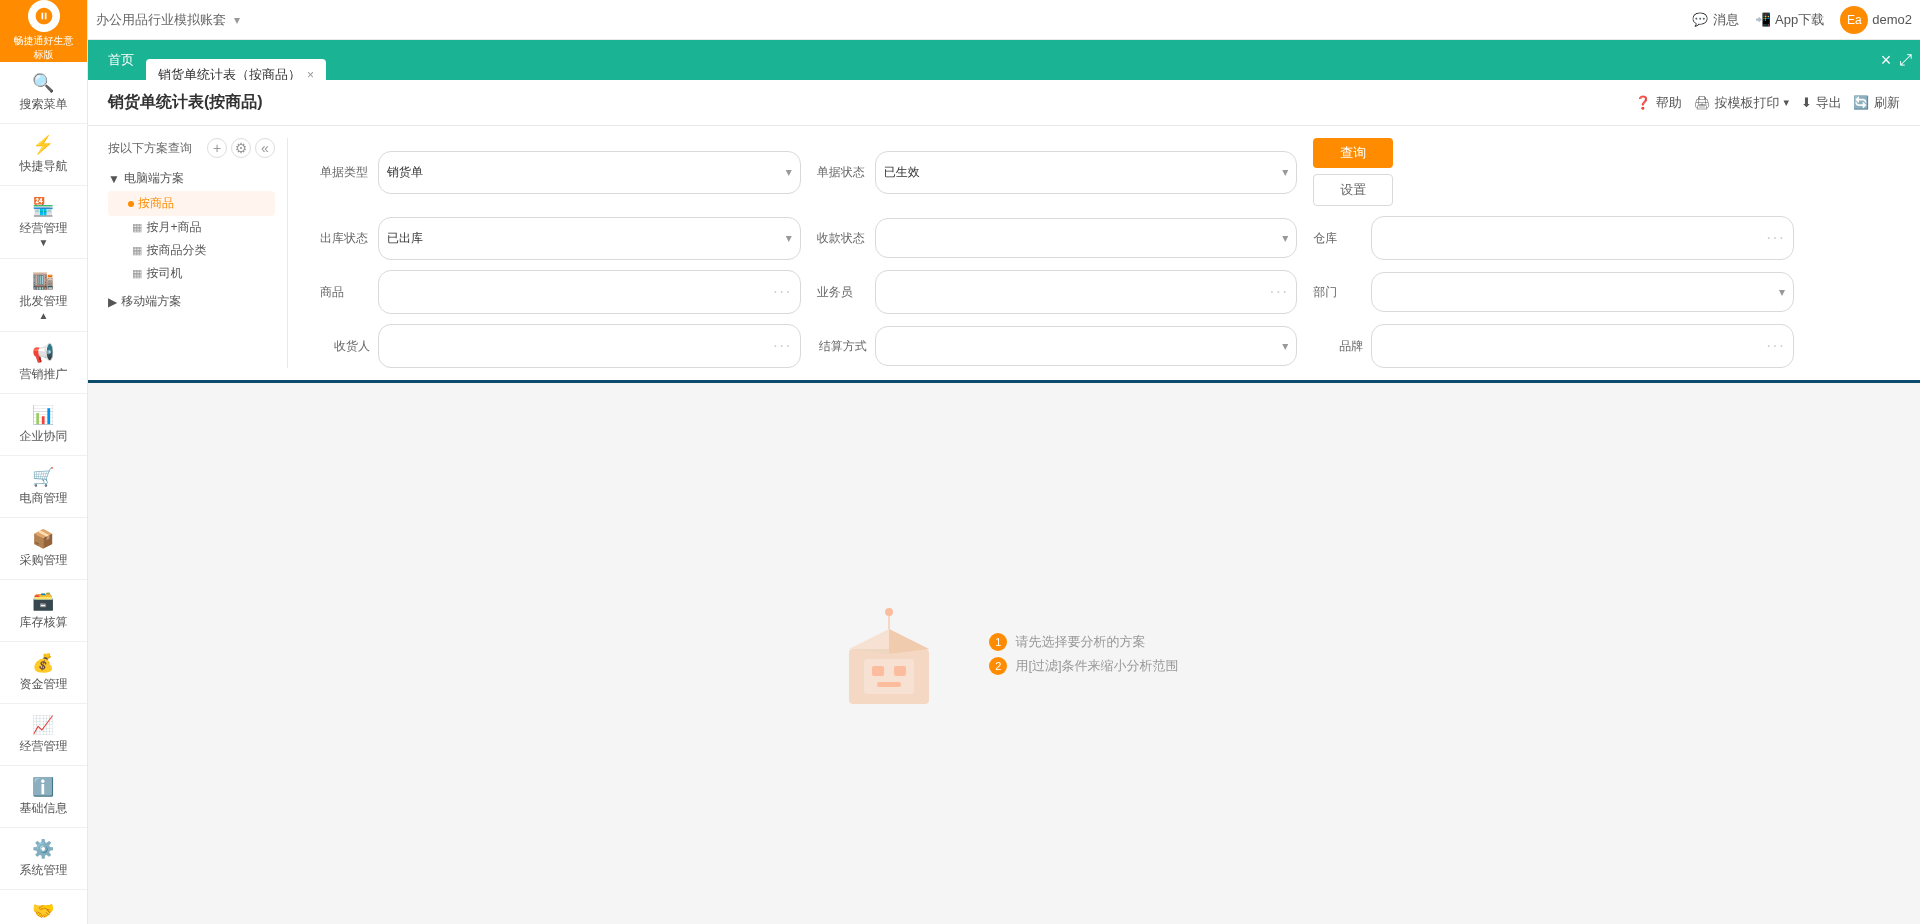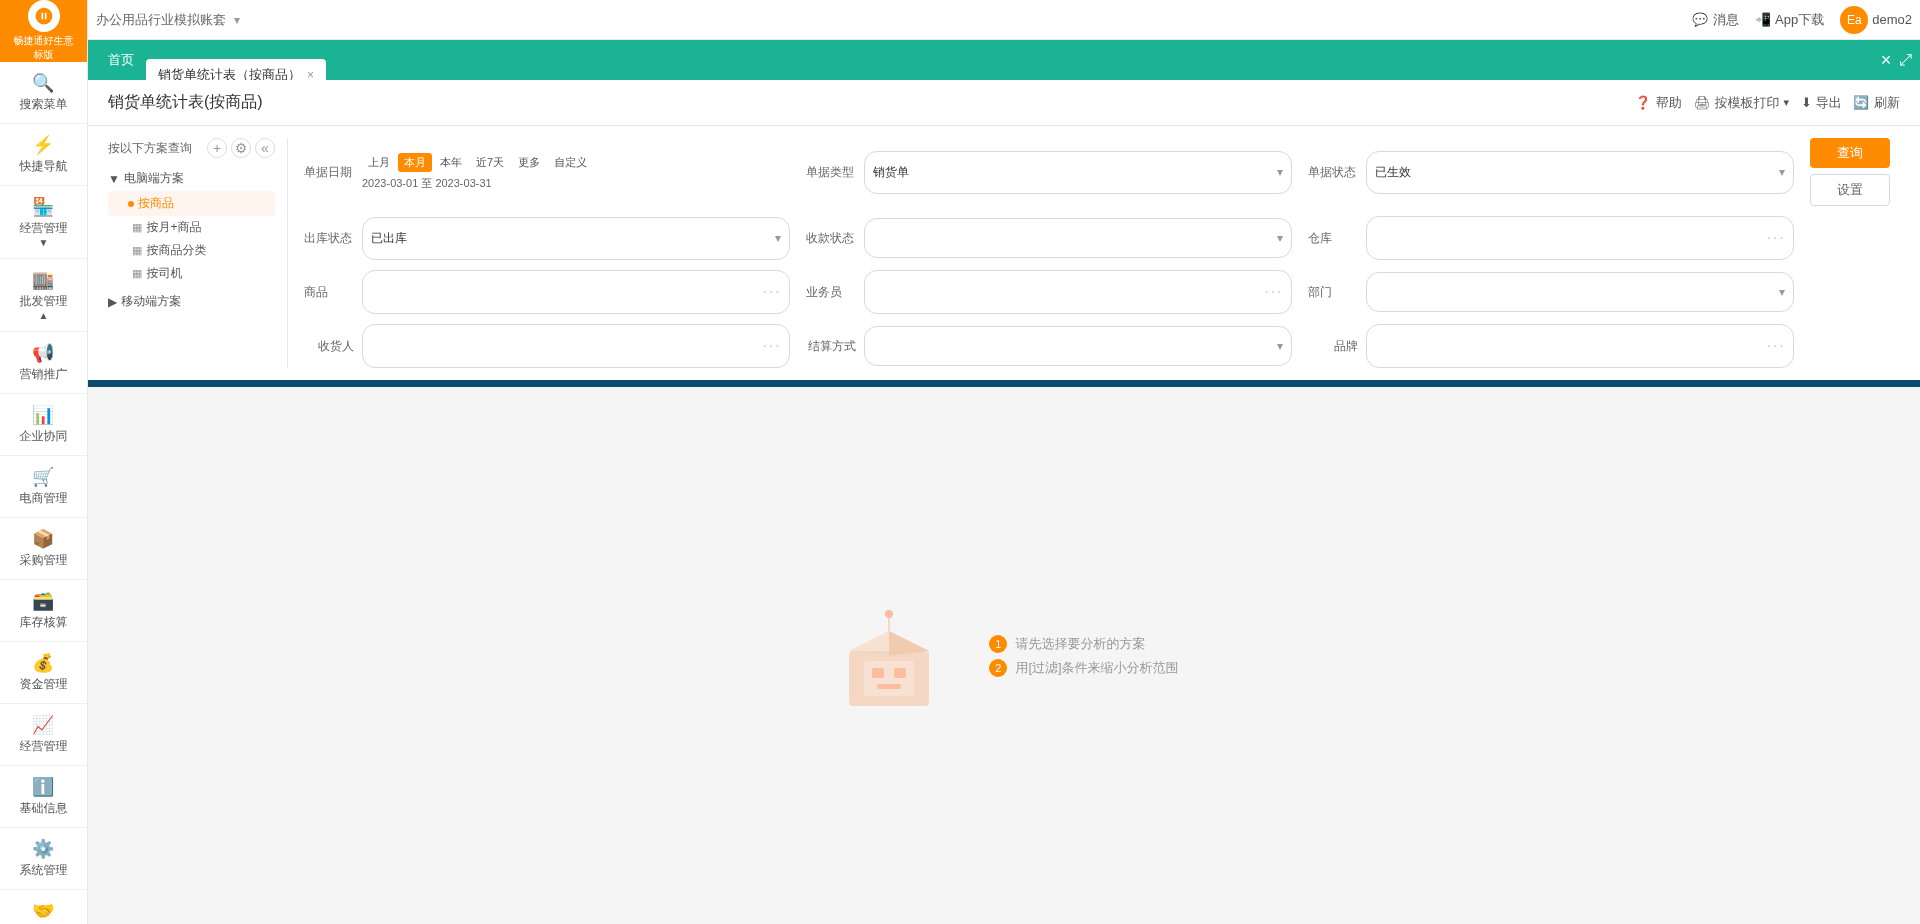--- a/index.html
+++ b/index.html
@@ -112,33 +112,34 @@
 
     
     .page-header {
       background: #fff;
       padding: 12px 20px;
       display: flex;
       align-items: center;
       justify-content: space-between;
       border-bottom: 1px solid #e8e8e8;
     }
-    .page-title { font-size: 16px; color: #333; font-weight: 400; }
+    .page-title { font-size: 16px; color: #333; font-weight: 700; }
     .page-actions { display: flex; align-items: center; gap: 12px; }
     .page-action-btn {
       display: flex; align-items: center; gap: 4px;
       color: #555; font-size: 13px; cursor: pointer;
     }
 
     
     .filter-panel {
       background: #fff;
       padding: 12px 20px;
-      border-bottom: 7px solid #0c4a6e;
-      display: flex;
+      border-bottom: 3px solid #0c4a6e;
+      display: flex;
+      gap: 16px;
     }
 
     
     .scheme-panel {
       width: 180px;
       border-right: 1px solid #e8e8e8;
       padding-right: 12px;
       flex-shrink: 0;
     }
     .scheme-header {
@@ -443,34 +444,20 @@
             <span>▶</span>
             <span>移动端方案</span>
           </div>
         </div>
       </div>
 
       <div style="flex:1;display:flex;flex-direction:column;gap:10px;padding-left:16px;">
 
         <div style="display:grid;grid-template-columns:1fr 1fr 1fr 90px;gap:10px 16px;align-items:center;">
 
-          <div class="filter-row">
-            <span class="filter-label">单据日期</span>
-            <div class="date-filter">
-              <div class="date-tabs">
-                <span class="date-tab">上月</span>
-                <span class="date-tab active">本月</span>
-                <span class="date-tab">本年</span>
-                <span class="date-tab">近7天</span>
-                <span class="date-tab">更多</span>
-                <span class="date-tab">自定义</span>
-              </div>
-              <div class="date-range">2023-03-01 至 2023-03-31</div>
-            </div>
-          </div>
 
           <div class="filter-row">
             <span class="filter-label">单据类型</span>
             <div class="filter-control">
               <span>销货单</span>
               <span class="arrow">▾</span>
             </div>
           </div>
 
           <div class="filter-row">

